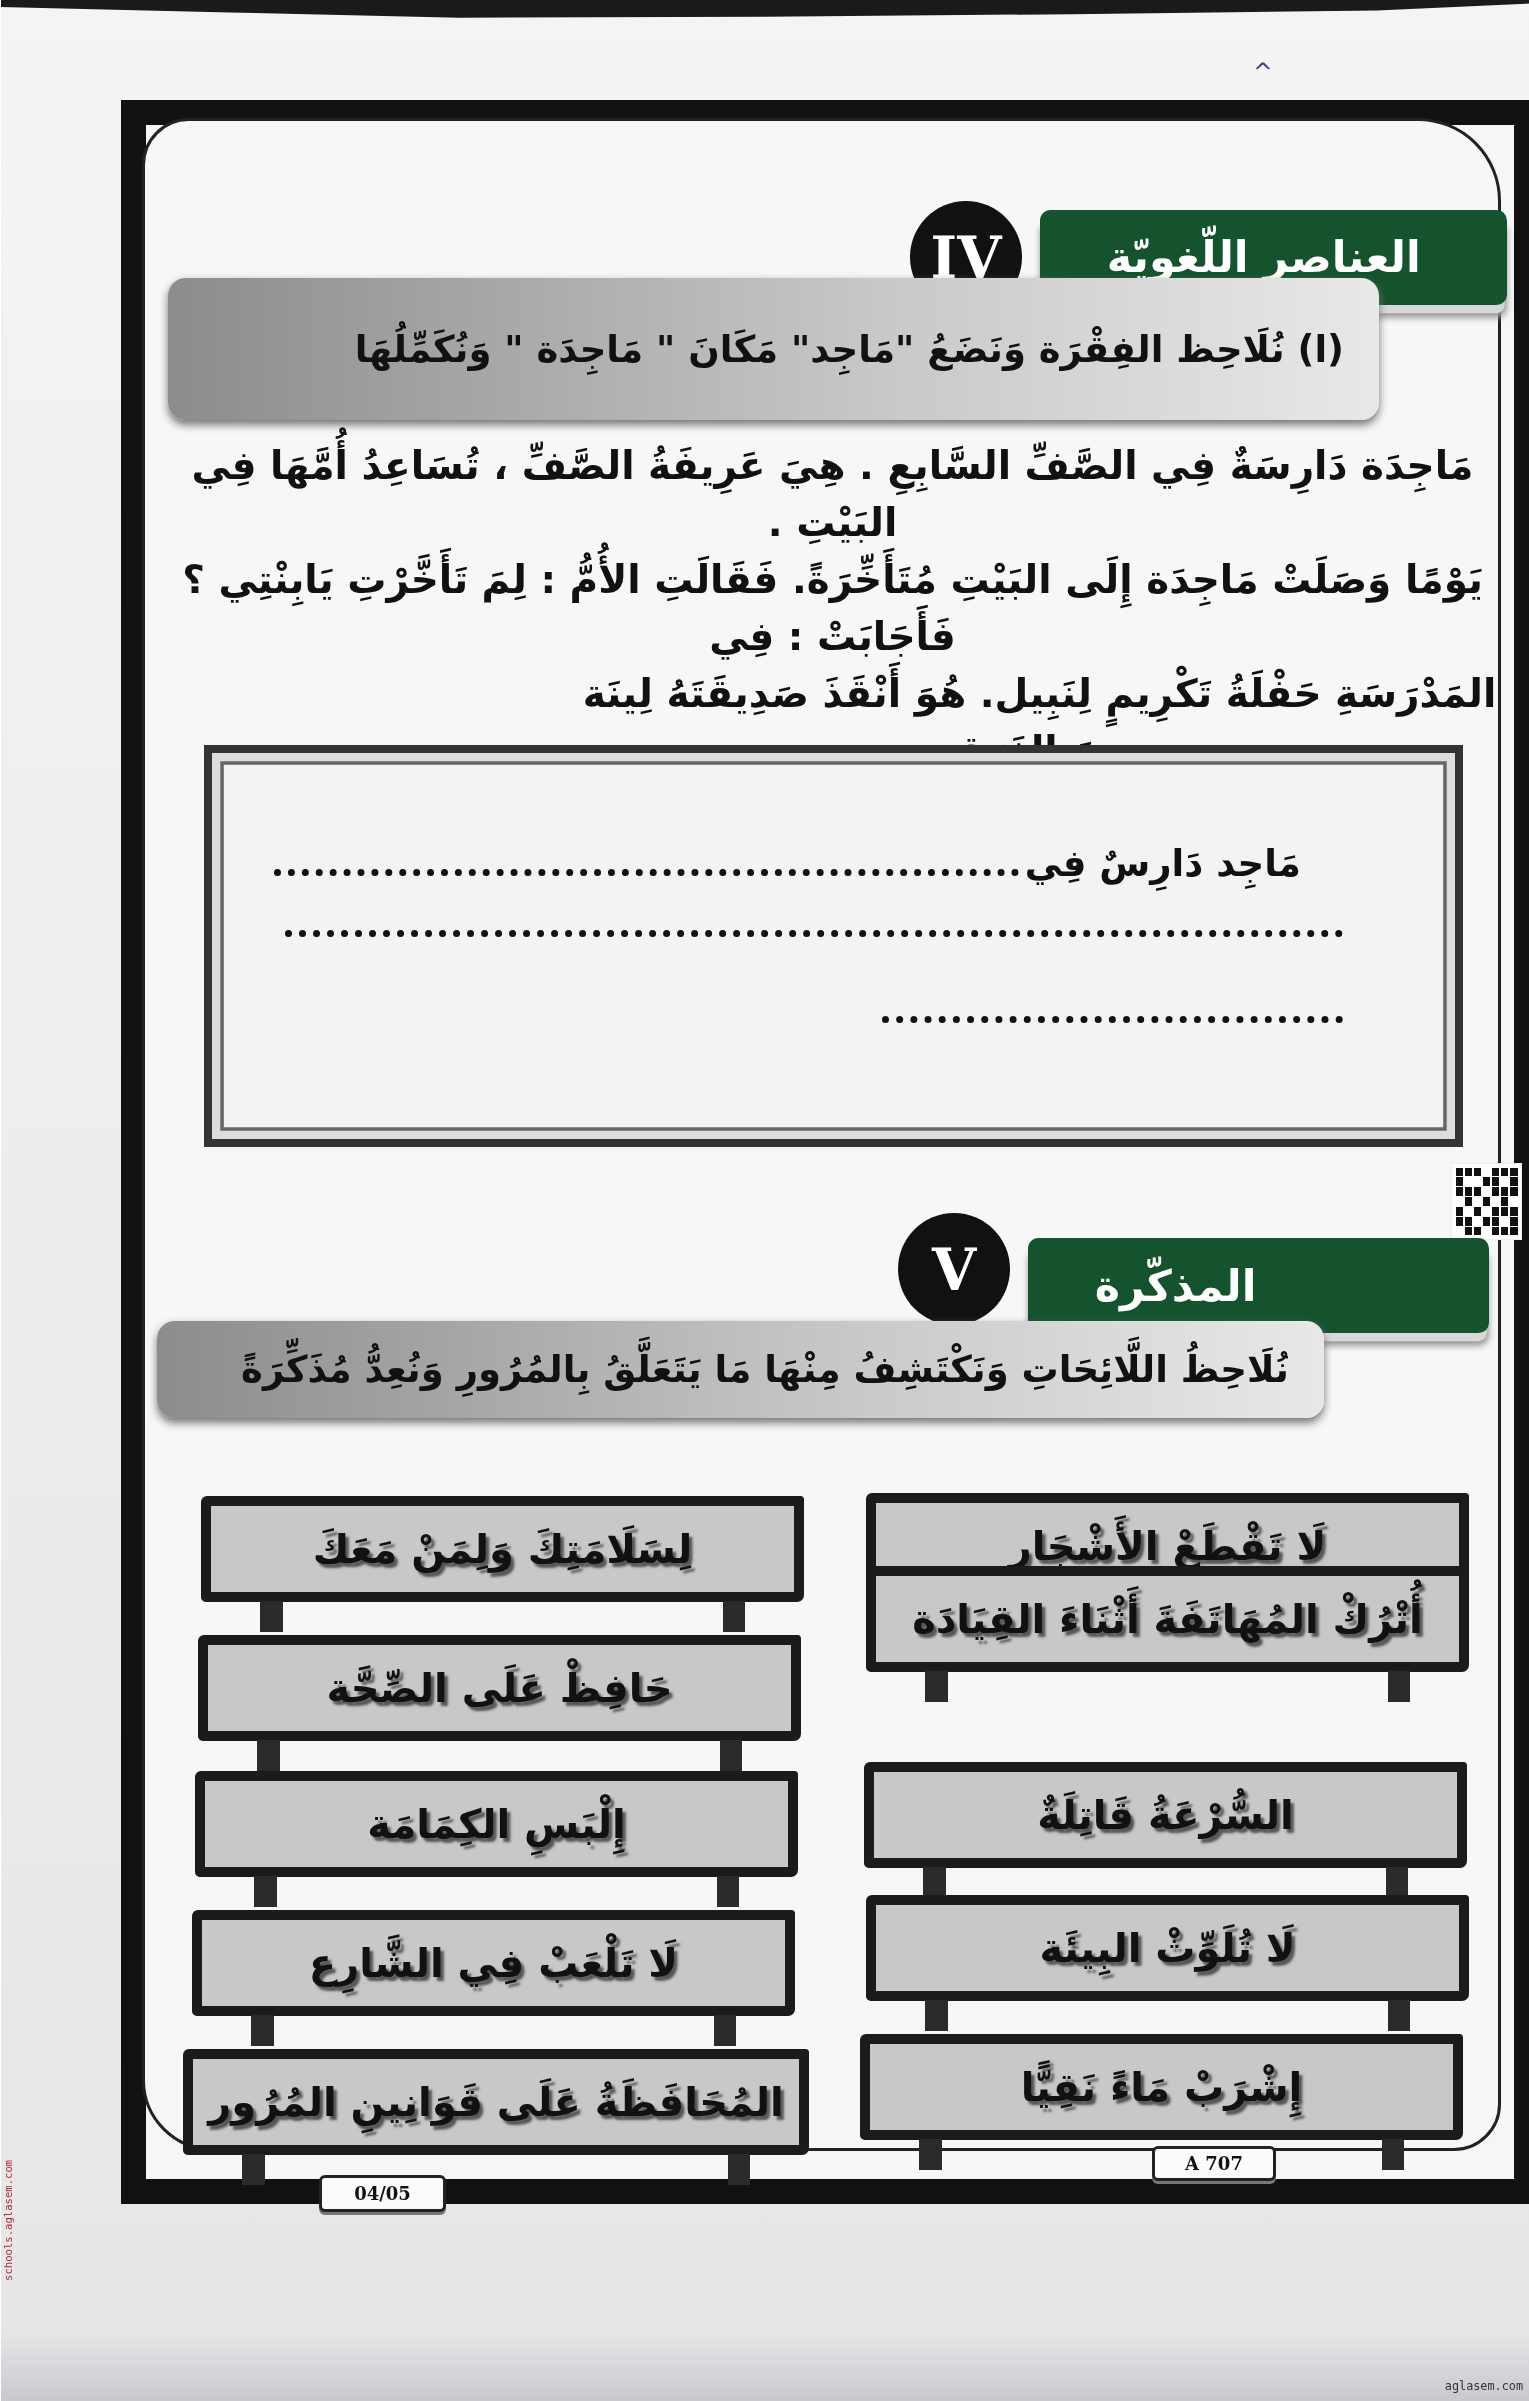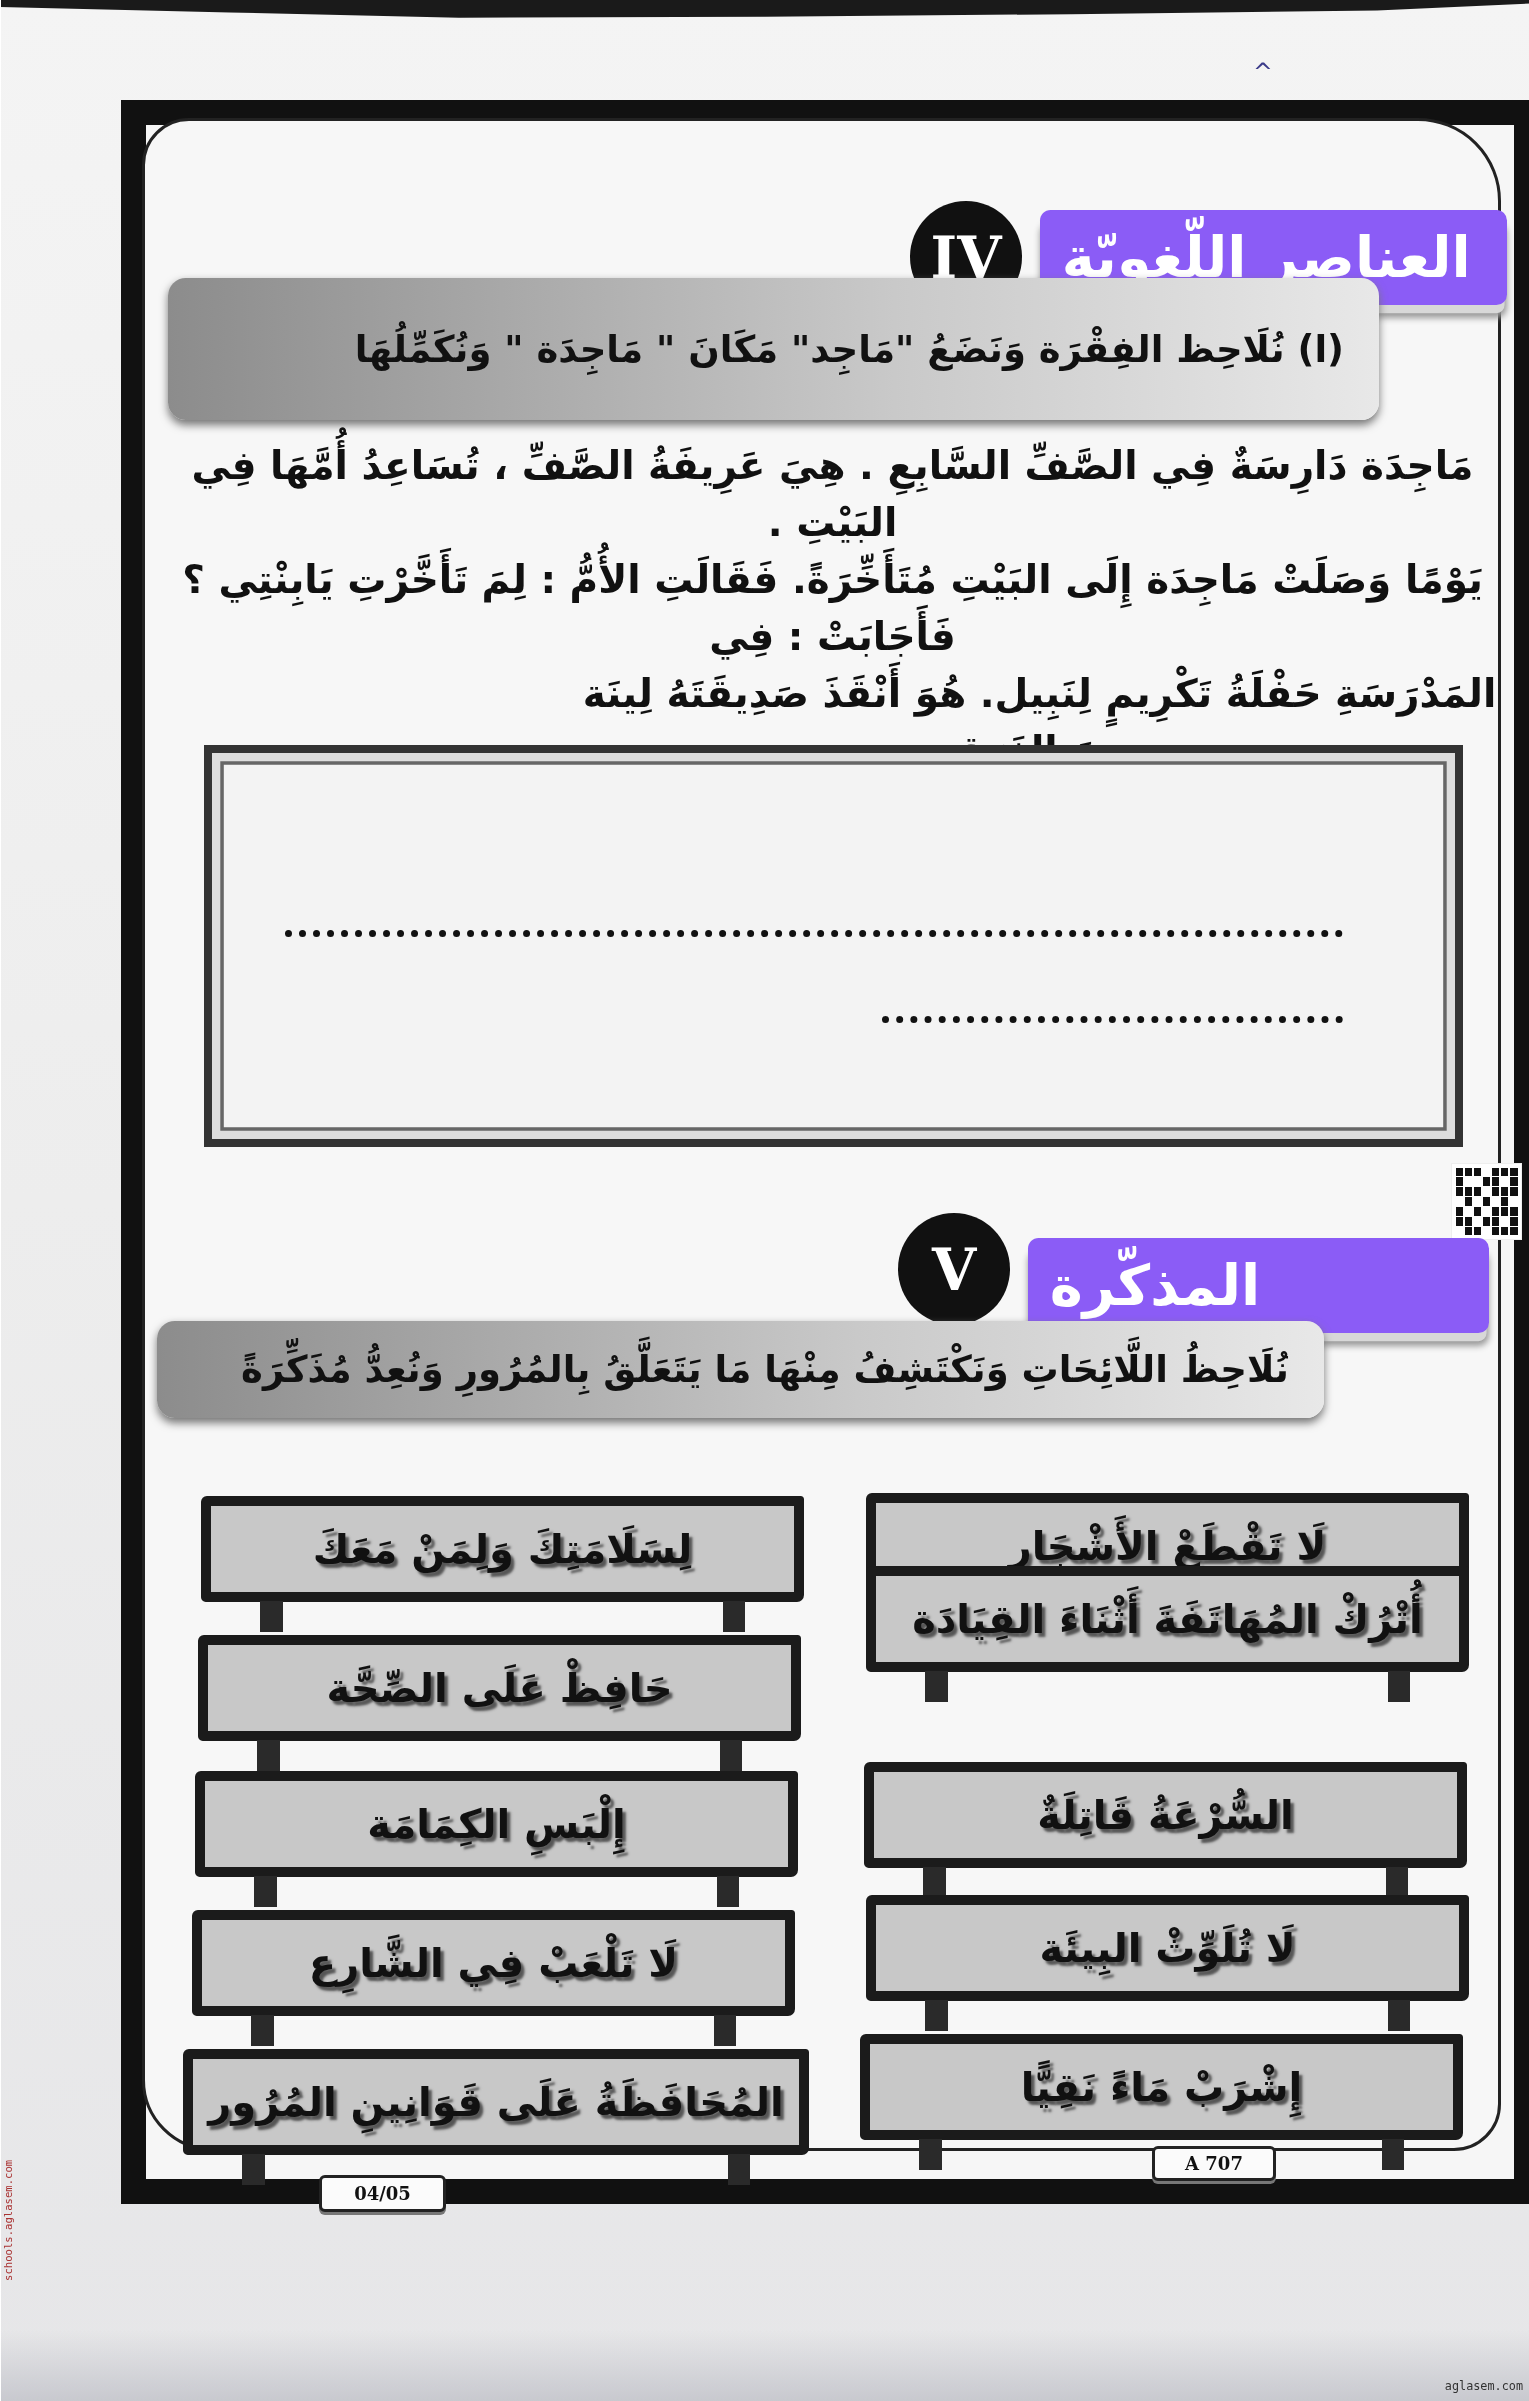--- a/index.html
+++ b/index.html
@@ -35,25 +35,25 @@
   .section-header {
     position: absolute; display: flex; align-items: center; gap: 17.7px;
   }
   .section-num {
     width: 112px; height: 112px; border-radius: 50%;
     background: #111; color: #fff;
     display: flex; align-items: center; justify-content: center;
     font-family: "DejaVu Serif", serif; font-weight: bold; font-size: 57px;
   }
   .section-title {
-    background: #8b5cf6; color: #fff;
+    background: #14532d; color: #fff;
     border-radius: 10.6px;
     box-shadow: 0 10.6px 0 -2.4px #d8d8d8, 0 13px 5.9px #999;
-    font-size: 56px; font-weight: bold;
-    padding: 0 22px;
+    font-size: 43px; font-weight: bold;
+    padding: 0 67px;
     height: 95px; display: flex; align-items: center; justify-content: flex-end;
   }
   .instruction-bar {
     position: absolute;
     background: linear-gradient(270deg, #e8e8e8 0%, #c9c9c9 40%, #8c8c8c 100%);
     border-radius: 17.7px;
     box-shadow: 0 4.7px 8.3px #777;
     font-size: 37px; font-weight: bold;
     display: flex; align-items: center; padding-right: 35px;
   }
@@ -137,20 +137,24 @@
 
 <div class="instruction-bar" style="left:168px; top:278px; width:1211px; height:142px;">(ا) نُلَاحِظ الفِقْرَة وَنَضَعُ "مَاجِد" مَكَانَ " مَاجِدَة " وَنُكَمِّلُهَا</div>
 
 <div class="paragraph">
   <div>مَاجِدَة دَارِسَةٌ فِي الصَّفِّ السَّابِعِ . هِيَ عَرِيفَةُ الصَّفِّ ، تُسَاعِدُ أُمَّهَا فِي البَيْتِ .</div>
   <div>يَوْمًا وَصَلَتْ مَاجِدَة إِلَى البَيْتِ مُتَأَخِّرَةً. فَقَالَتِ الأُمُّ : لِمَ تَأَخَّرْتِ يَابِنْتِي ؟ فَأَجَابَتْ : فِي</div>
   <div style="padding-left:414px;">المَدْرَسَةِ حَفْلَةُ تَكْرِيمٍ لِنَبِيل. هُوَ أَنْقَذَ صَدِيقَتَهُ لِينَة مِنَ الغَرَقِ</div>
 </div>
 
 <div class="write-box">
+  <div class="write-line" style="right:154px; top:89px;">
+    <span>مَاجِد دَارِسٌ فِي</span>
+    <span class="dots" style="width:745px; margin-right:5.9px;"></span>
+  </div>
   <div class="write-line" style="right:112px; top:177px;">
     <span class="dots" style="width:1058px;"></span>
   </div>
   <div class="write-line" style="right:112px; top:263px;">
     <span class="dots" style="width:461px;"></span>
   </div>
 </div>
 
 <div class="qr">
   <span></span>

